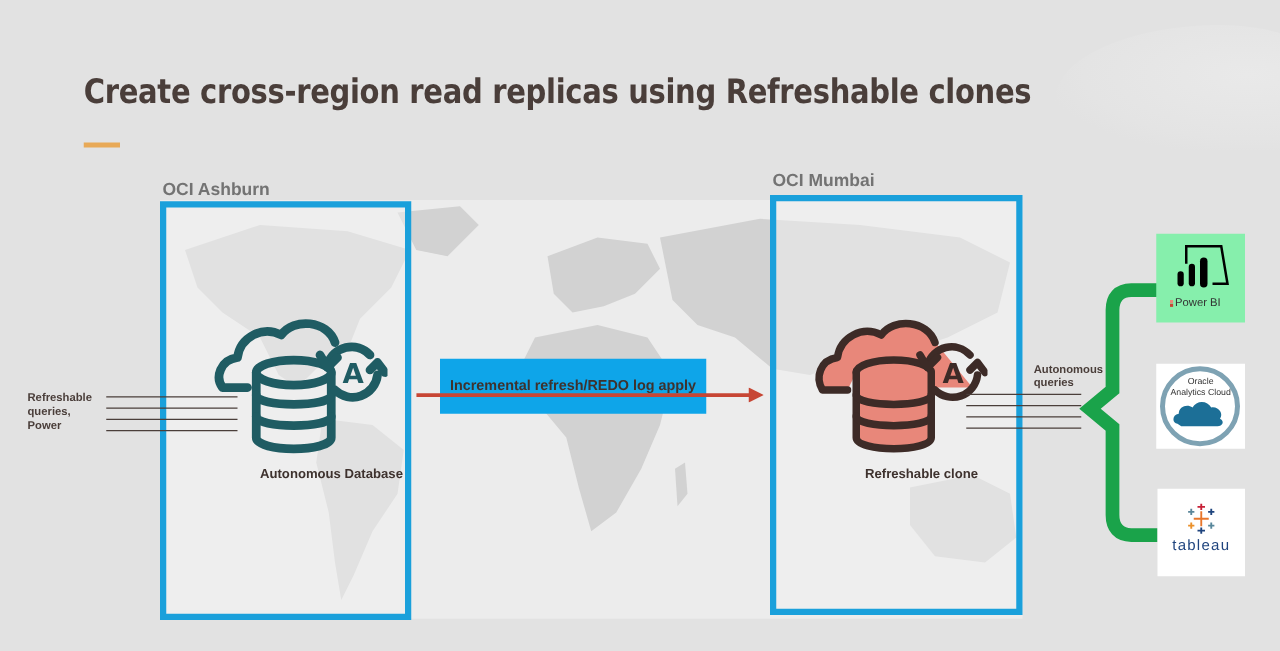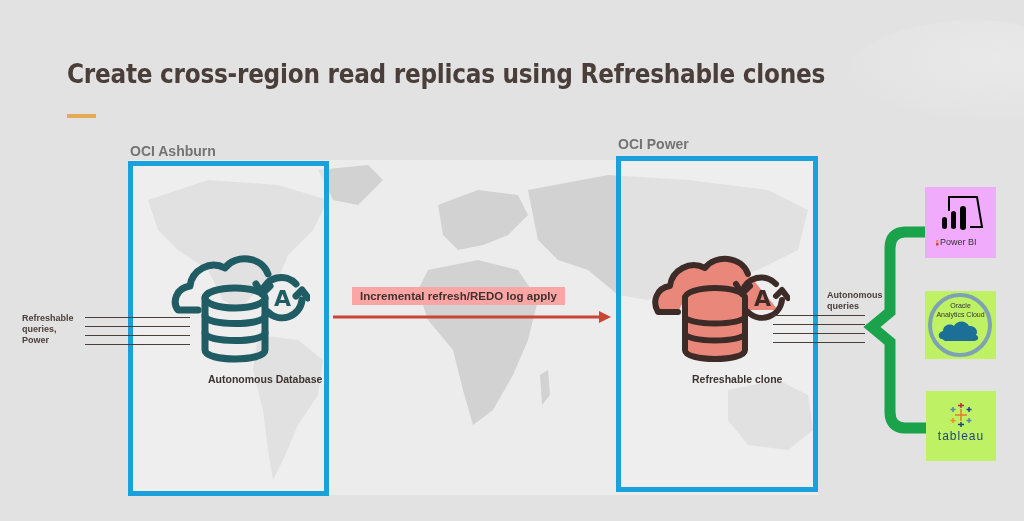--- a/index.html
+++ b/index.html
@@ -7,22 +7,22 @@
   .abs { position:absolute; }
   .title { left:67px; top:58px; font-size:27px; font-weight:bold; color:#4a3e3a; letter-spacing:-0.3px; white-space:nowrap; font-family:"DejaVu Sans", sans-serif; transform:scaleX(0.86); transform-origin:left top; }
   .accent-bar { left:67px; top:114px; width:29px; height:4px; background:#e8a957; }
   .texture { right:-40px; top:20px; width:220px; height:100px; border-radius:60% 40% 0 0; background:radial-gradient(ellipse at 70% 40%, #e9e9e9 0%, #e4e4e4 60%, rgba(226,226,226,0) 75%); }
   .map-panel { left:128px; top:160px; width:690px; height:335px; background:#ececec; }
   .region-box { border:5px solid #1aa0db; box-sizing:border-box; background:rgba(240,240,240,0.5); }
   .region-label { font-size:14px; font-weight:bold; color:#737373; white-space:nowrap; }
   .small-label { font-size:9px; font-weight:bold; color:#4a3e3a; line-height:11px; }
   .node-label { font-size:10.5px; font-weight:bold; color:#3e322e; white-space:nowrap;margin-left:34px; }
   .lines div { height:1px; background:#4a3e3a; margin-bottom:8px; }
-  .arrow-label { background:#fca5a5; padding:3px 8px; font-size:11.5px; font-weight:bold; color:#3e322e; white-space:nowrap; }
-  .tool-tile { background:#bef264; box-sizing:border-box; }
+  .arrow-label { background:#0ea5e9; padding:16px 8px; font-size:11.5px; font-weight:bold; color:#3e322e; white-space:nowrap; }
+  .tool-tile { background:#ffffff; box-sizing:border-box; }
 </style>
 </head>
 <body>
 
 <div class="abs title">Create cross-region read replicas using Refreshable clones</div>
 <div class="abs accent-bar"></div>
 <div class="abs texture"></div>
 
 <div class="abs map-panel">
   <svg width="690" height="335" viewBox="0 0 690 335">
@@ -43,21 +43,21 @@
       <path d="M400 30 L480 15 L560 20 L640 30 L680 50 L670 90 L630 110 L600 120 L560 125 L520 140 L490 135 L460 110 L430 100 L410 80 Z"></path>
 
       <path d="M560 140 L590 150 L600 175 L580 180 L565 160 Z"></path>
 
       <path d="M600 230 L650 220 L680 235 L685 270 L660 290 L620 285 L600 260 Z"></path>
     </g>
   </svg>
 </div>
 
 <div class="abs region-label" style="left:130px; top:143px;">OCI Ashburn</div>
-<div class="abs region-label" style="left:618px; top:136px;">OCI Power</div>
+<div class="abs region-label" style="left:618px; top:136px;">OCI Mumbai</div>
 
 <div class="abs region-box" style="left:128px; top:161px; width:201px; height:335px;"></div>
 <div class="abs region-box" style="left:616px; top:156px; width:202px; height:336px;"></div>
 
 <div class="abs small-label" style="left:22px; top:313px;">
   <div>Refreshable</div>
   <div>queries,</div>
   <div>Power</div>
 </div>
 <div class="abs lines" style="left:85px; top:317px; width:105px;">
@@ -122,21 +122,21 @@
     <div></div>
     <div></div>
 </div>
 
 <div class="abs" style="left:860px; top:222px; width:70px; height:220px;">
   <svg width="70" height="220" viewBox="0 0 70 220">
     <path d="M66 10 L45 10 C35 10 30 16 30 26 L30 90 L12 105 L30 120 L30 190 C30 200 35 206 45 206 L66 206" fill="none" stroke="#1aa34a" stroke-width="11" stroke-linejoin="miter"></path>
   </svg>
 </div>
 
-<div class="abs tool-tile" style="left:925px; top:187px; width:71px; height:71px; background:#f0abfc;">
+<div class="abs tool-tile" style="left:925px; top:187px; width:71px; height:71px; background:#86efac;">
   <svg width="71" height="71" viewBox="0 0 71 71">
     <path d="M24 24 L24 10 L52 10 L57 40 L45 40" fill="none" stroke="#000" stroke-width="2"></path>
     <rect x="17" y="30" width="5" height="12" rx="2.5" fill="#000"></rect>
     <rect x="26" y="24" width="5" height="18" rx="2.5" fill="#000"></rect>
     <rect x="35" y="19" width="6" height="24" rx="3" fill="#000"></rect>
     <rect x="11" y="53" width="2.5" height="2.5" fill="#e8877a"></rect>
     <rect x="11" y="56" width="2.5" height="2.5" fill="#c74634"></rect>
   </svg>
   <div class="abs" style="left:15px; top:50px; font-size:9px; color:#333;">Power BI</div>
 </div>

